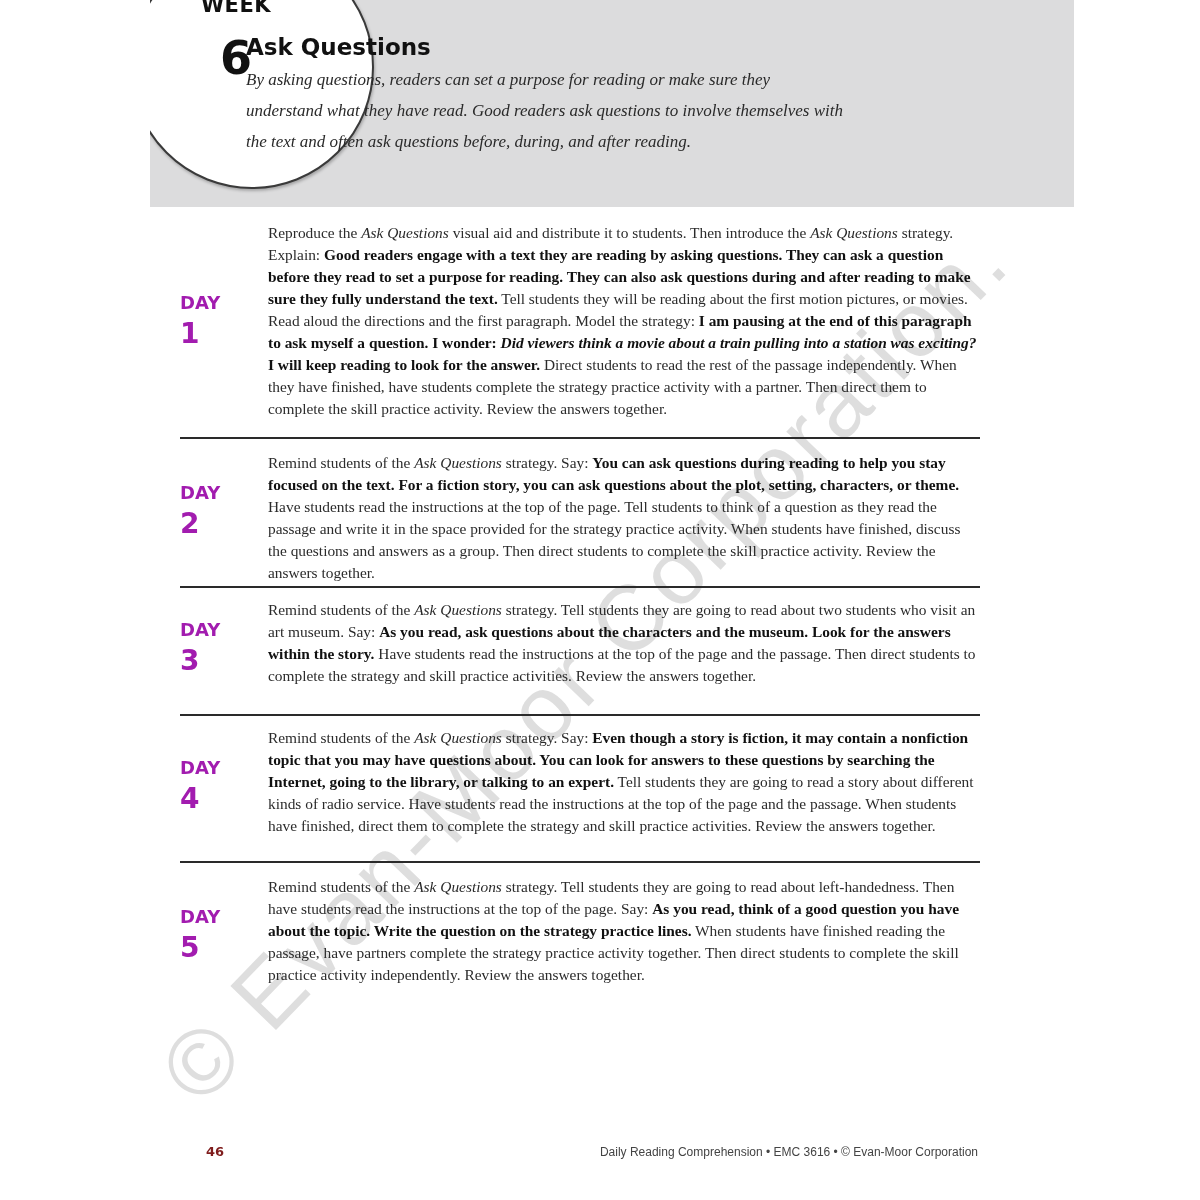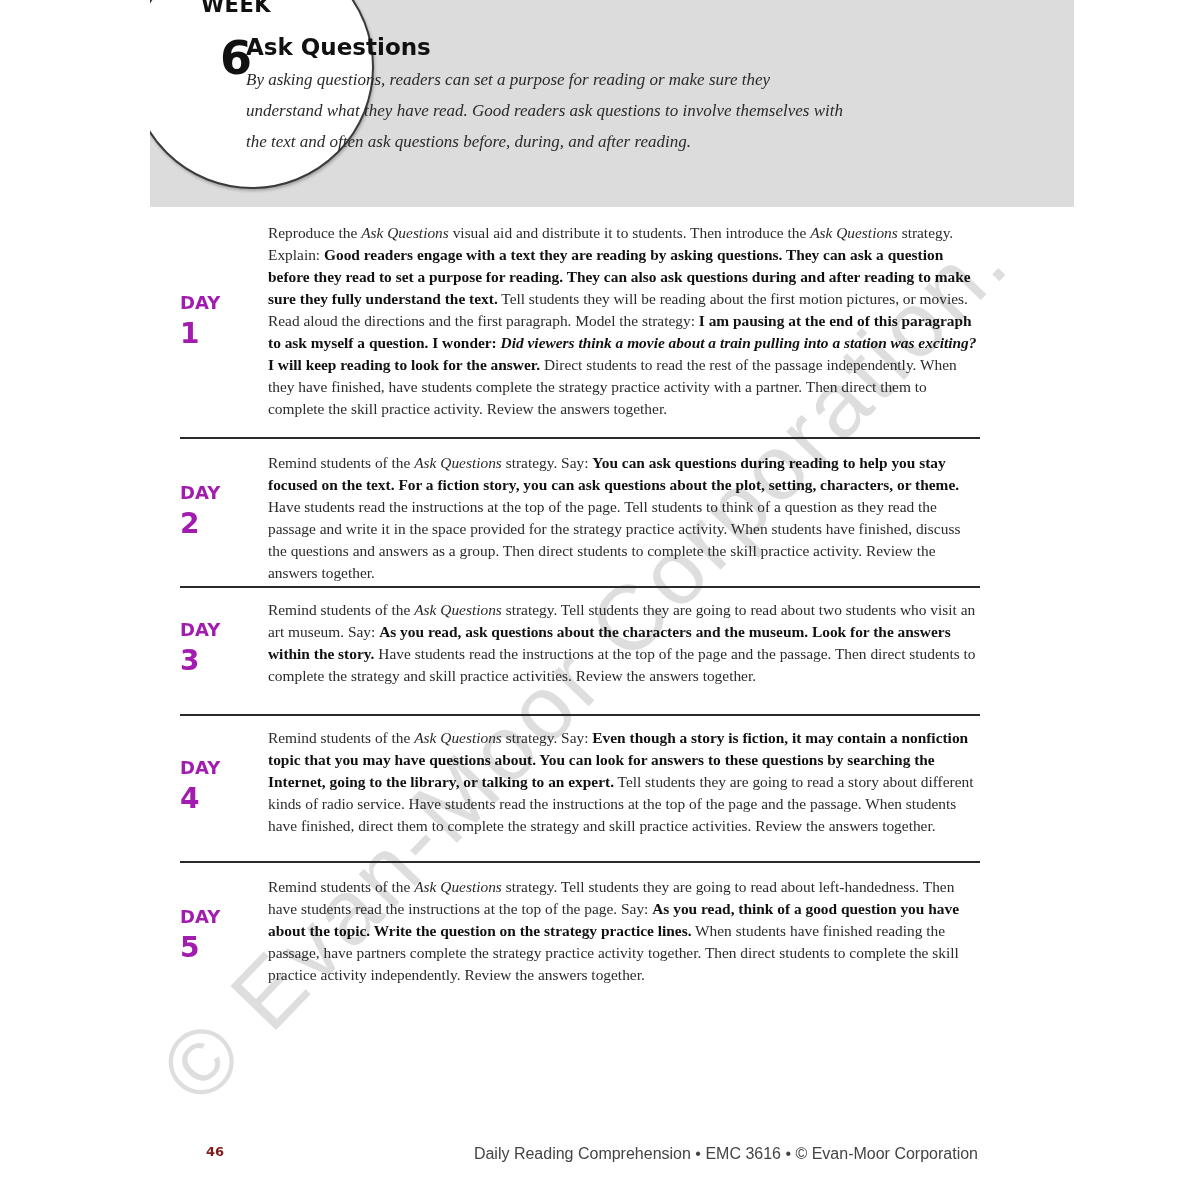--- a/index.html
+++ b/index.html
@@ -48,21 +48,21 @@
   .day-text b { color: #111; }
   .divider {
     position: absolute; left: 180px; width: 800px; height: 2px; background: #2a2a2a;
   }
   .footer-page {
     position: absolute; left: 178px; top: 1144px;
     font-family: "DejaVu Sans", sans-serif; font-weight: bold; font-size: 13px; color: #7f1d1d; margin-left: 28px;
   }
   .footer-credit {
     position: absolute; right: 222px; top: 1145px;
-    font-family: "Liberation Sans", sans-serif; font-size: 16px; color: #444; margin-left: 15px;
+    font-family: "Liberation Sans", sans-serif; font-size: 12px; color: #444; margin-left: 15px;
   }
   .watermark {
     position: absolute; left: 140px; top: 1050px; transform-origin: 0 0; transform: rotate(-46deg);
     font-family: "Liberation Sans", sans-serif; font-size: 92px; color: rgba(160,160,160,0.35);
     white-space: nowrap; pointer-events: none; letter-spacing: 4px;
   }
 </style>
 </head>
 <body>
 

